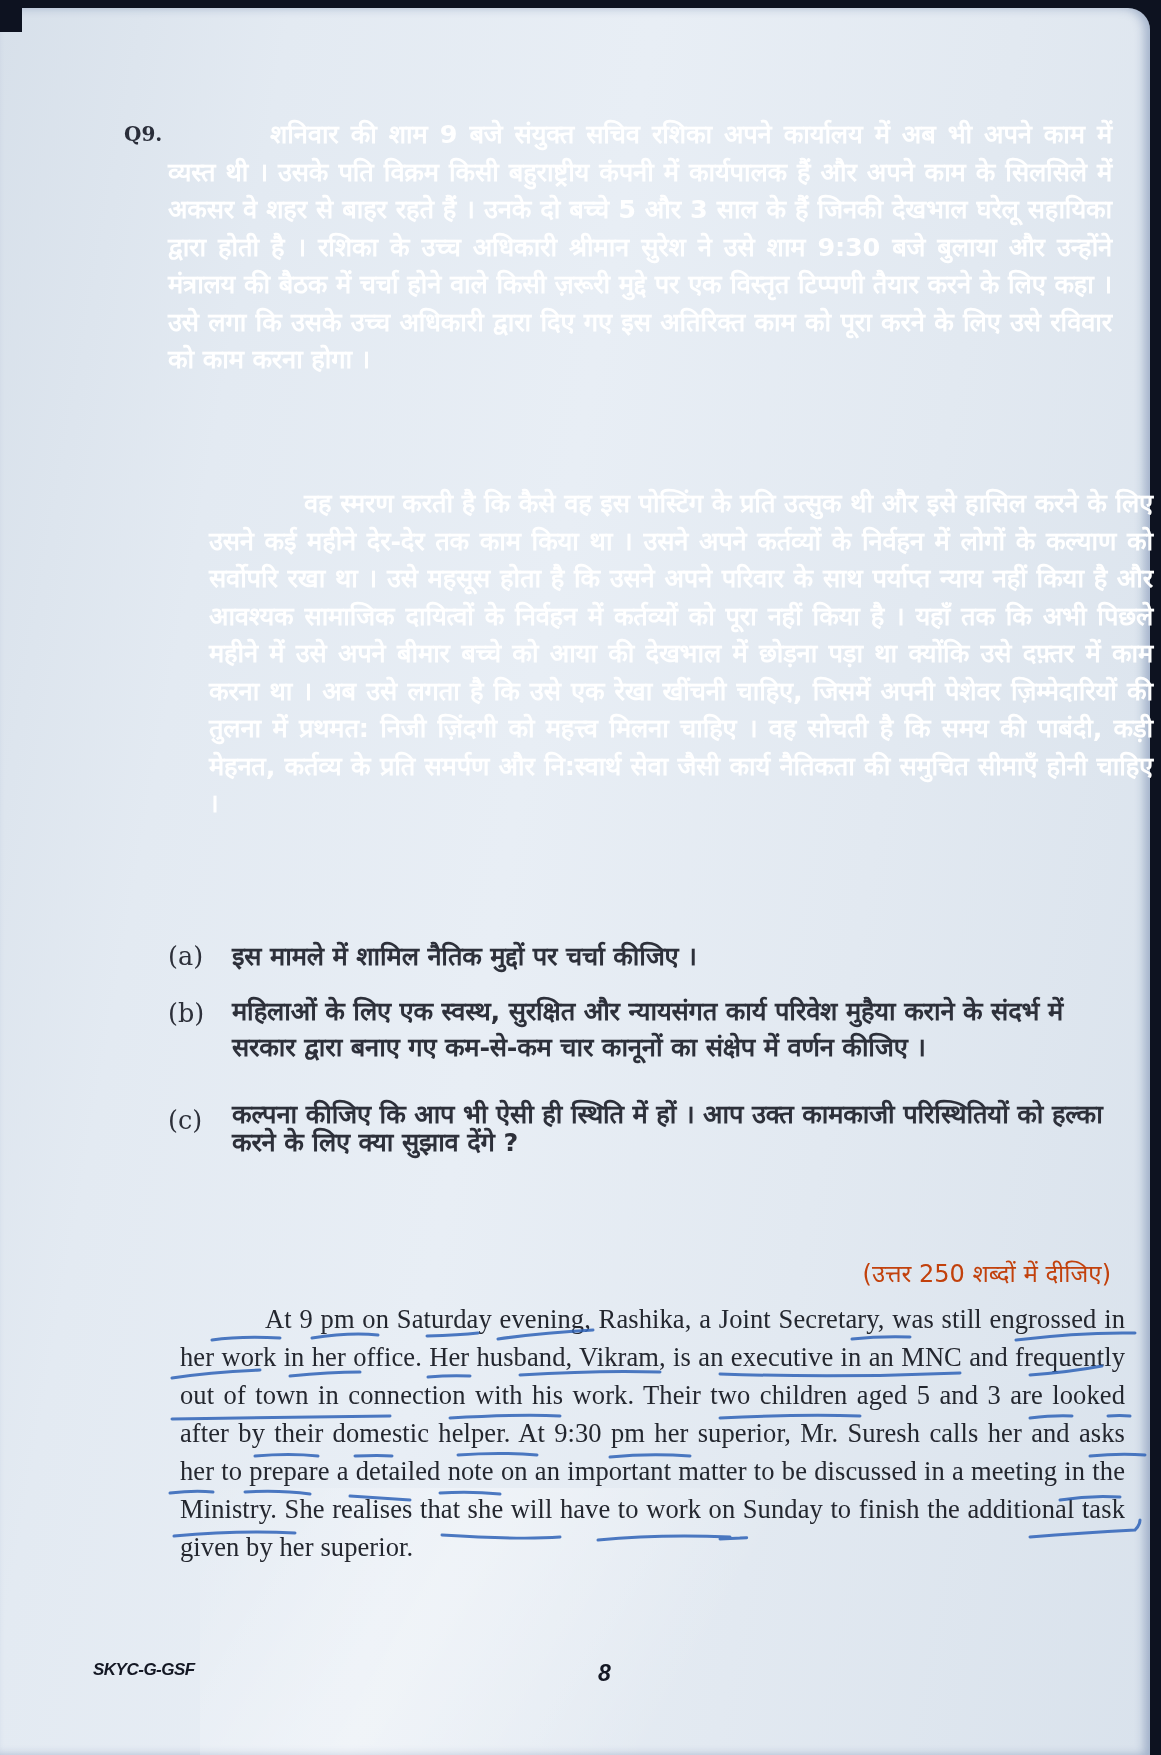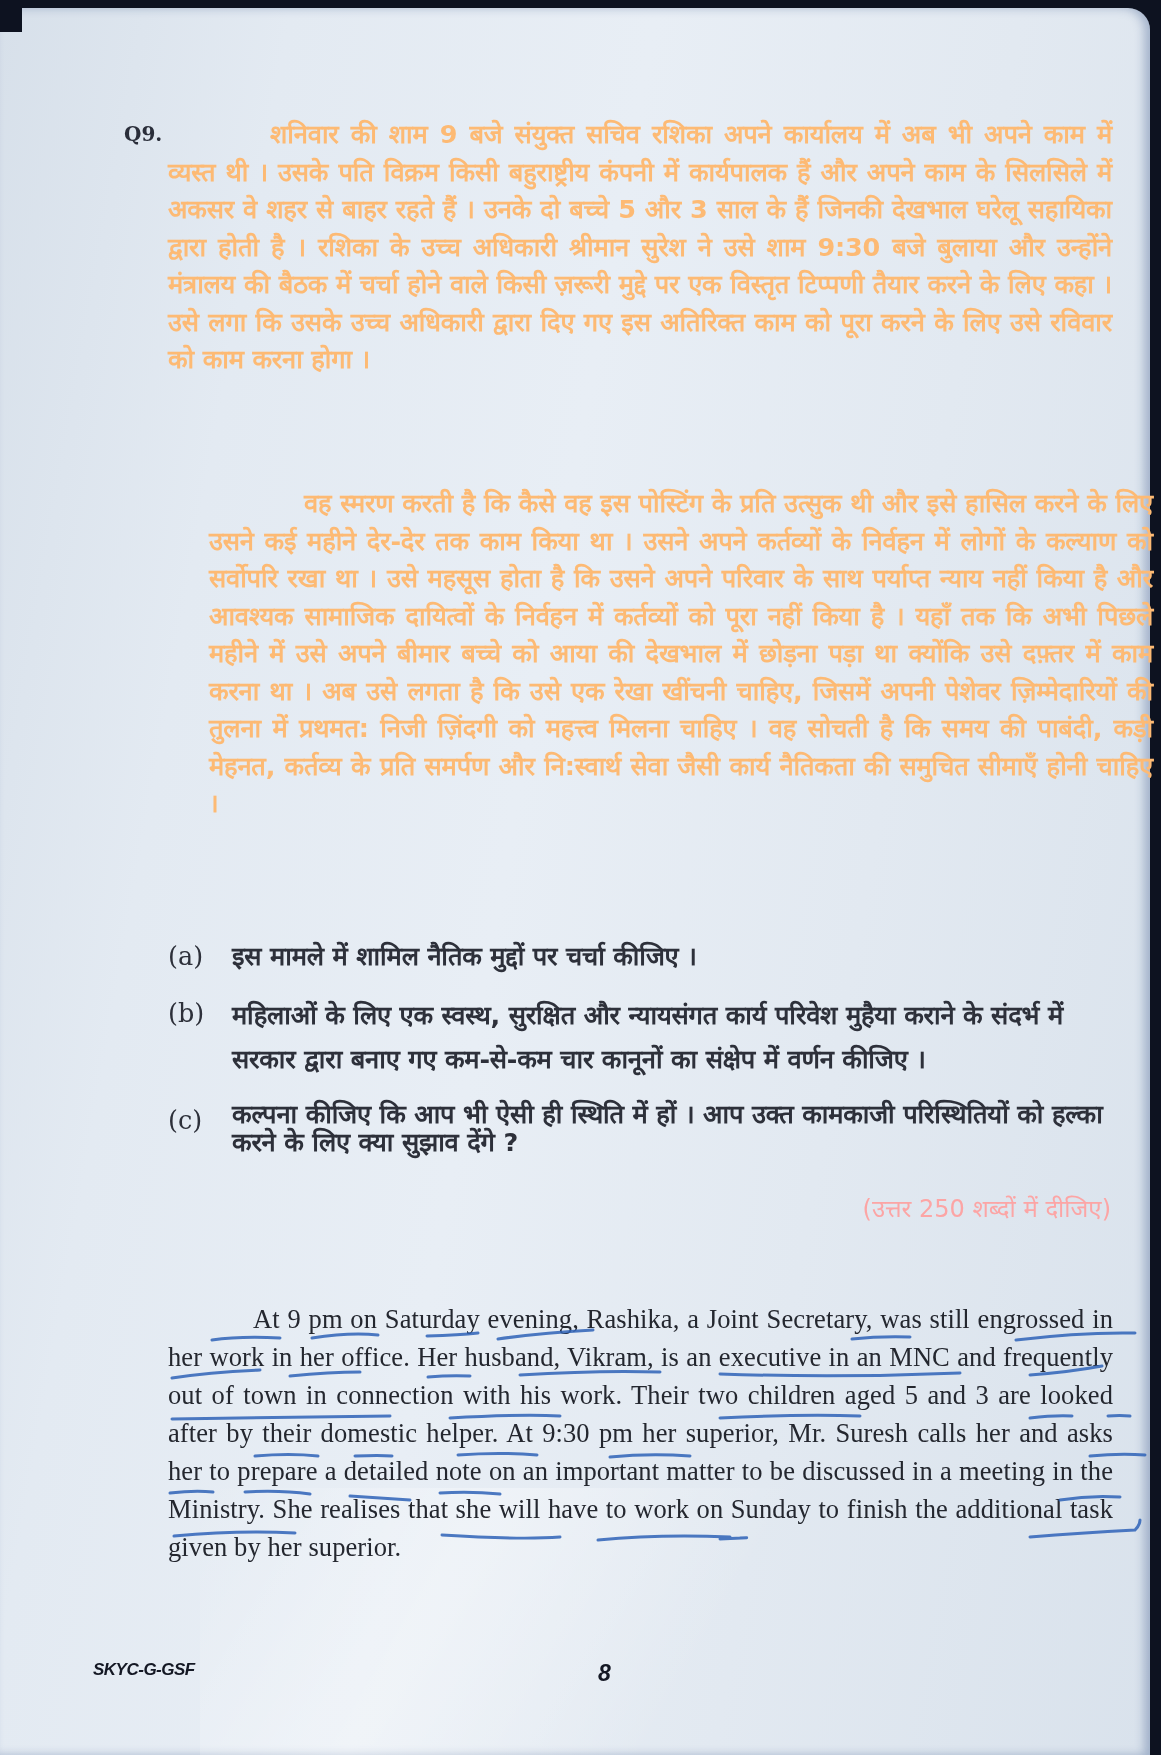--- a/index.html
+++ b/index.html
@@ -22,43 +22,43 @@
     }
     .corner-shadow {
       position: absolute; left: 0; top: 0; width: 22px; height: 24px; background: #0d1220;
     }
     .qnum {
       position: absolute; left: 124px; top: 122px;
       font-family: "DejaVu Serif", serif; font-weight: bold; font-size: 20px; color: #2a2e3a;
     }
     .hi {
       position: absolute; left: 168px; width: 944px;
-      font-family: "DejaVu Sans", sans-serif; font-size: 25.5px; color: #fdba74;
+      font-family: "DejaVu Sans", sans-serif; font-size: 25.5px; color: #ffffff;
       line-height: 37.5px; text-align: justify; font-weight: bold; letter-spacing: -0.2px;
     }
     .hi p { margin: 0; text-indent: 95px; }
     .p1 { top: 116px; }
     .p1 p { text-indent: 102px; }
     .p2 { top: 485px; margin-left: 41px; }
     .sub {
       position: absolute; left: 168px; width: 944px;
       font-family: "DejaVu Sans", sans-serif; font-size: 25.5px; color: #2d303a; font-weight: bold;
       line-height: 40px;
     }
     .sub .lbl { position: absolute; left: 0; top: 0; font-family: "DejaVu Serif", serif; font-weight: normal; }
     .sub .txt { margin-left: 64px; display: block; letter-spacing: -0.2px; }
     .sa { top: 936px; }
     .sb { top: 993px; }
     .sc { top: 1100px; }
     .wordlimit {
-      position: absolute; right: 50px; top: 1191px;
-      font-family: "DejaVu Sans", sans-serif; font-size: 24px; color: #fca5a5;
+      position: absolute; right: 50px; top: 1256px;
+      font-family: "DejaVu Sans", sans-serif; font-size: 24px; color: #c2410c;
     }
     .en {
-      position: absolute; left: 168px; top: 1300px; width: 945px;
+      position: absolute; left: 180px; top: 1300px; width: 945px;
       font-family: "Liberation Serif", serif; font-size: 26.5px; color: #24272f;
       line-height: 38px; text-align: justify; letter-spacing: 0.1px;
     }
     .en p { margin: 0; text-indent: 85px; }
     .ink { position: absolute; left: 0; top: 0; width: 1161px; height: 1755px; pointer-events: none; }
     .footer-code {
       position: absolute; left: 93px; top: 1660px;
       font-family: "Liberation Sans", sans-serif; font-weight: bold; font-style: italic;
       font-size: 17px; color: #141824; letter-spacing: -0.5px;
     }
@@ -84,21 +84,21 @@
 <div class="hi p2">
   <p>वह स्मरण करती है कि कैसे वह इस पोस्टिंग के प्रति उत्सुक थी और इसे हासिल करने के लिए उसने कई महीने देर-देर तक काम किया था । उसने अपने कर्तव्यों के निर्वहन में लोगों के कल्याण को सर्वोपरि रखा था । उसे महसूस होता है कि उसने अपने परिवार के साथ पर्याप्त न्याय नहीं किया है और आवश्यक सामाजिक दायित्वों के निर्वहन में कर्तव्यों को पूरा नहीं किया है । यहाँ तक कि अभी पिछले महीने में उसे अपने बीमार बच्चे को आया की देखभाल में छोड़ना पड़ा था क्योंकि उसे दफ़्तर में काम करना था । अब उसे लगता है कि उसे एक रेखा खींचनी चाहिए, जिसमें अपनी पेशेवर ज़िम्मेदारियों की तुलना में प्रथमत: निजी ज़िंदगी को महत्त्व मिलना चाहिए । वह सोचती है कि समय की पाबंदी, कड़ी मेहनत, कर्तव्य के प्रति समर्पण और नि:स्वार्थ सेवा जैसी कार्य नैतिकता की समुचित सीमाएँ होनी चाहिए ।</p>
 </div>
 
 <div class="sub sa">
   <span class="lbl">(a)</span>
   <span class="txt">इस मामले में शामिल नैतिक मुद्दों पर चर्चा कीजिए ।</span>
 </div>
 <div class="sub sb">
   <span class="lbl">(b)</span>
-  <span class="txt" style="line-height:44px">महिलाओं के लिए एक स्वस्थ, सुरक्षित और न्यायसंगत कार्य परिवेश मुहैया कराने के संदर्भ में सरकार द्वारा बनाए गए कम-से-कम चार कानूनों का संक्षेप में वर्णन कीजिए ।</span>
+  <span class="txt" style="line-height:36px">महिलाओं के लिए एक स्वस्थ, सुरक्षित और न्यायसंगत कार्य परिवेश मुहैया कराने के संदर्भ में सरकार द्वारा बनाए गए कम-से-कम चार कानूनों का संक्षेप में वर्णन कीजिए ।</span>
 </div>
 <div class="sub sc">
   <span class="lbl">(c)</span>
   <span class="txt" style="line-height:28px">कल्पना कीजिए कि आप भी ऐसी ही स्थिति में हों । आप उक्त कामकाजी परिस्थितियों को हल्का करने के लिए क्या सुझाव देंगे ?</span>
 </div>
 
 <div class="wordlimit">(उत्तर 250 शब्दों में दीजिए)</div>
 
 <div class="en">
   <p>At 9 pm on Saturday evening, Rashika, a Joint Secretary, was still engrossed in her work in her office. Her husband, Vikram, is an executive in an MNC and frequently out of town in connection with his work. Their two children aged 5 and 3 are looked after by their domestic helper. At 9:30 pm her superior, Mr. Suresh calls her and asks her to prepare a detailed note on an important matter to be discussed in a meeting in the Ministry. She realises that she will have to work on Sunday to finish the additional task given by her superior.</p>

